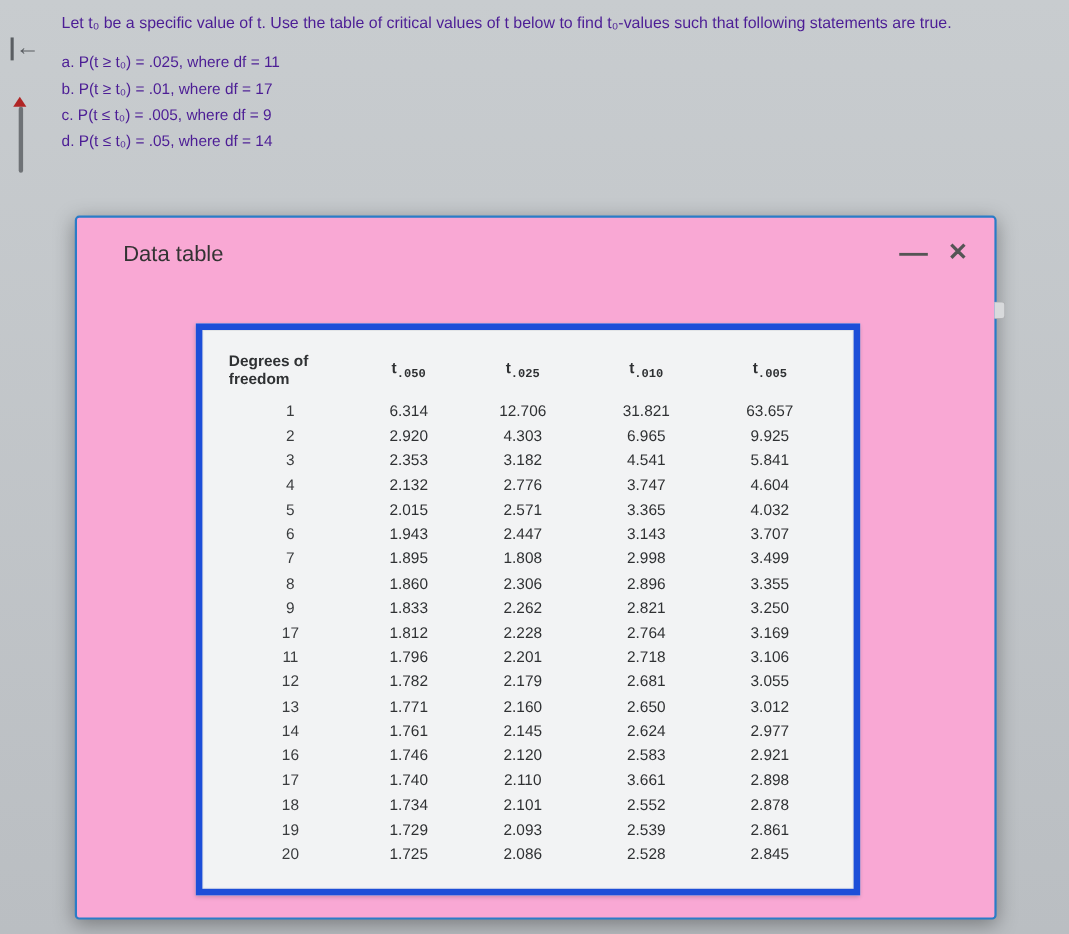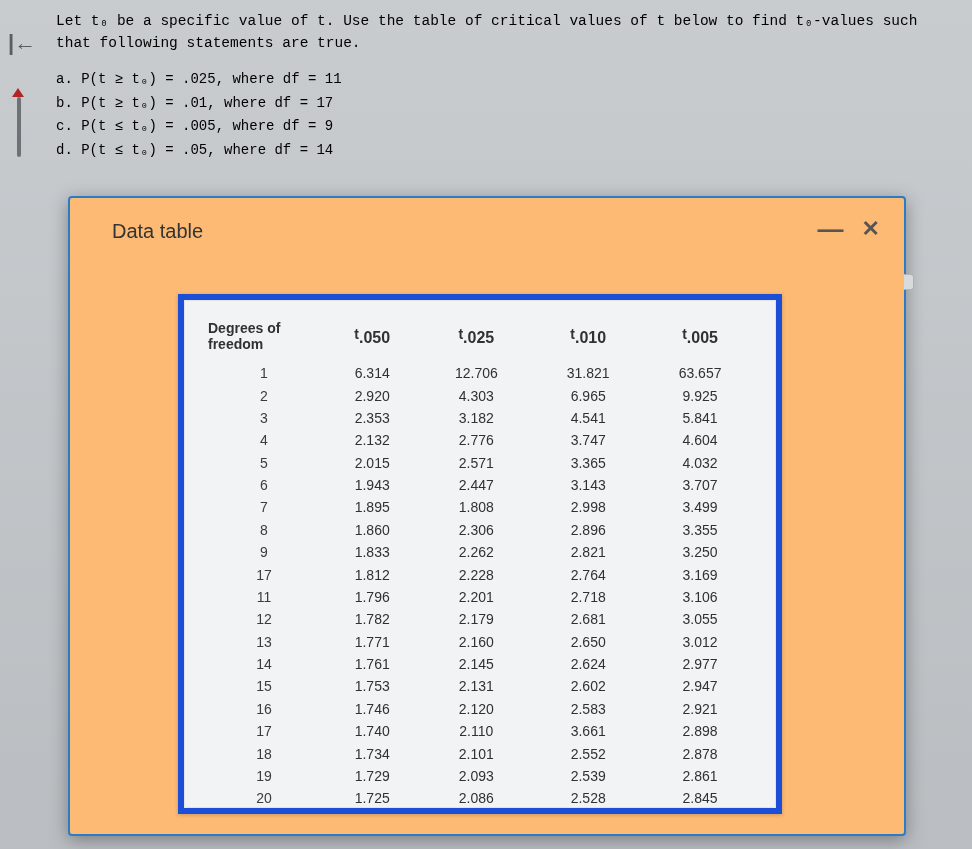--- a/index.html
+++ b/index.html
@@ -47,36 +47,35 @@
     margin-left: 9px;
     background: #6e7276;
     border-radius: 2px;
   }
 
   .question-area {
     position: absolute;
     left: 56px;
     top: 10px;
     right: 20px;
-    color: #000000;
+    color: #4c1d95;
     font-size: 14px;
     line-height: 1.55;
-    font-family: Liberation Mono, monospace;
   }
   .question-area .intro { font-size: 14.5px; margin-bottom: 14px; }
   .question-area .parts { font-size: 14px; }
   .question-area .parts div { margin-bottom: 2px; }
 
   .modal {
     position: absolute;
     left: 68px;
     top: 196px;
     width: 838px;
     height: 640px;
-    background: #fdba74;
+    background: #f9a8d4;
     border: 2px solid #2a7cc7;
     border-radius: 4px;
     box-shadow: 0 4px 18px rgba(0,0,0,0.35);
   }
   .modal-header {
     position: absolute;
     top: 22px;
     left: 42px;
     font-size: 20px;
     color: #333;
@@ -133,21 +132,21 @@
     width: 120px;
   }
   tbody td {
     text-align: center;
     padding: 3.2px 4px;
   }
   tbody td:first-child {
     text-align: center;
     color: #3a3c3e;
   }
-  .col-sub { font-size: 16px; vertical-align: sub; font-weight:bold;}
+  .col-sub { font-size: 11px; vertical-align: sub; font-weight:bold;font-family:Liberation Mono, monospace;}
 </style>
 </head>
 <body>
 
 <div class="page-bg"></div>
 
 <div class="left-gutter">
   <div class="back-arrow">|←</div>
   <div class="scroll-marker"></div>
   <div class="marker-track"></div>
@@ -275,27 +274,20 @@
             <td>3.012</td>
           </tr>
           <tr>
             <td>14</td>
             <td>1.761</td>
             <td>2.145</td>
             <td>2.624</td>
             <td>2.977</td>
           </tr>
           <tr>
-            <td>15</td>
-            <td>1.753</td>
-            <td>2.131</td>
-            <td>2.602</td>
-            <td>2.947</td>
-          </tr>
-          <tr>
             <td>16</td>
             <td>1.746</td>
             <td>2.120</td>
             <td>2.583</td>
             <td>2.921</td>
           </tr>
           <tr>
             <td>17</td>
             <td>1.740</td>
             <td>2.110</td>

